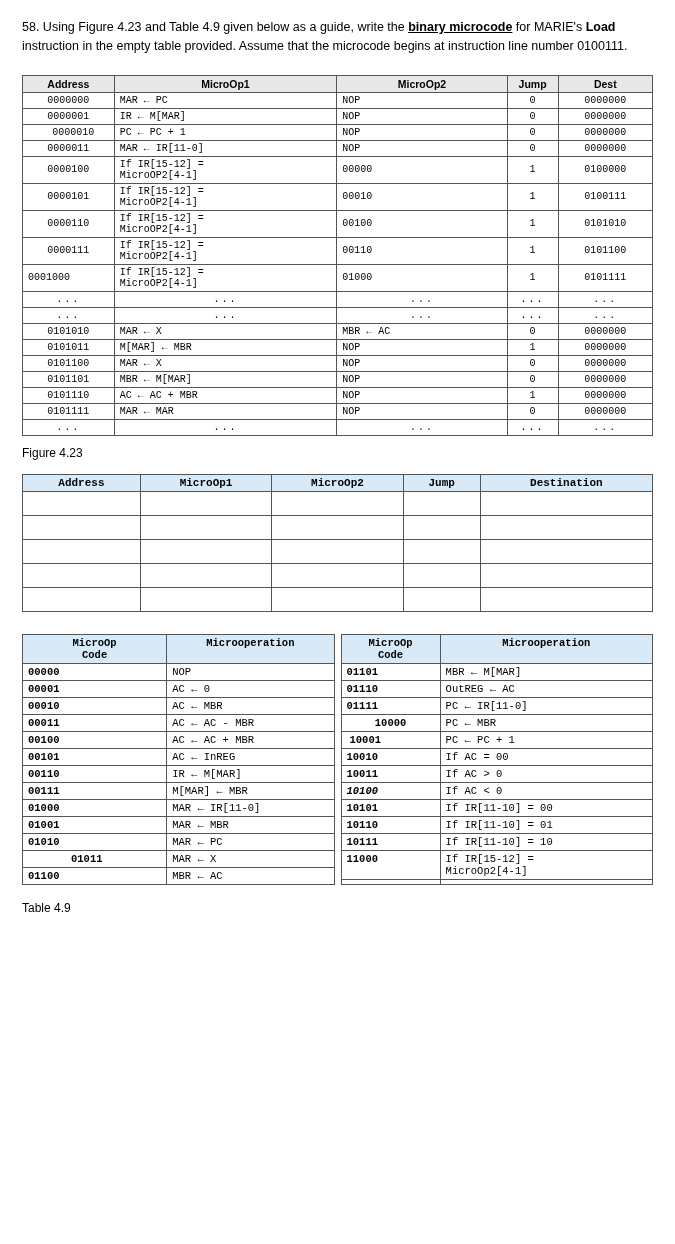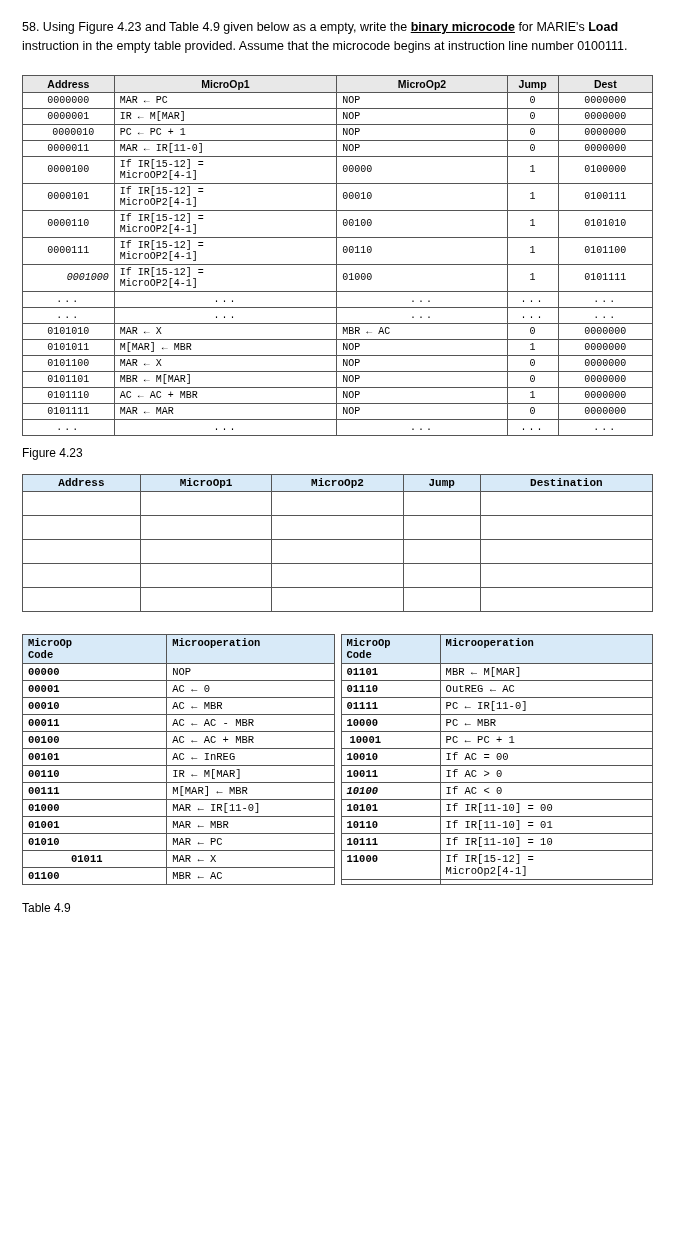--- a/index.html
+++ b/index.html
@@ -57,21 +57,21 @@
     }
     .table-9-half th, .table-9-half td {
       border: 1px solid #555;
       padding: 2px 5px;
       font-size: 10.5px;
       vertical-align: top;
     }
     .table-9-half th {
       background: #d8eaf8;
       font-weight: bold;
-      text-align: left;
+      text-align: center;
     }
     .table-9-half td:first-child {
       font-family: 'Courier New', Courier, monospace;
       font-weight: bold;
     }
     .tbl9-caption {
       font-family: Arial, sans-serif;
       font-size: 12px;
       margin-top: 6px;
     }
@@ -89,21 +89,21 @@
       height: 24px;
     }
   </style>
 </head>
 <body>
 
 
 
 
 <div class="question-text">
-  <span>58.</span><span> Using Figure 4.23 and Table 4.9 given </span><span>below</span><span> as a empty, </span><span>write</span><span> the </span><span class="underline-bold">binary microcode</span><span> for MARIE's </span><span class="bold">Load</span><span> instruction in the empty table provided. Assume that the microcode begins at instruction line number 0100111.</span>
+  <span>58.</span><span> Using Figure 4.23 and Table 4.9 given </span><span>below</span><span> as a guide, </span><span>write</span><span> the </span><span class="underline-bold">binary microcode</span><span> for MARIE's </span><span class="bold">Load</span><span> instruction in the empty table provided. Assume that the microcode begins at instruction line number 0100111.</span>
 </div>
 
 
 <table class="fig-table">
   <thead>
     <tr>
       <th class="addr-col">Address</th>
       <th class="mop1-col">MicroOp1</th>
       <th class="mop2-col">MicroOp2</th>
       <th class="jump-col">Jump</th>
@@ -165,21 +165,21 @@
       </tr>
       <tr>
         <td style="text-align: center; white-space: pre-wrap;">0000111</td>
         <td style="white-space: pre-wrap;">If IR[15-12] =
 MicroOP2[4-1]</td>
         <td style="white-space: pre-wrap;">00110</td>
         <td style="text-align: center; white-space: pre-wrap;">1</td>
         <td style="text-align: center; white-space: pre-wrap;">0101100</td>
       </tr>
       <tr>
-        <td style="text-align: right; white-space: pre-wrap; font-style: italic;">0001000</td>
+        <td style="text-align: left; white-space: pre-wrap;">0001000</td>
         <td style="white-space: pre-wrap;">If IR[15-12] =
 MicroOP2[4-1]</td>
         <td style="white-space: pre-wrap;">01000</td>
         <td style="text-align: center; white-space: pre-wrap;">1</td>
         <td style="text-align: center; white-space: pre-wrap;">0101111</td>
       </tr>
       <tr>
         <td style="text-align: center; letter-spacing: 2px; white-space: pre-wrap;">...</td>
         <td style="text-align: center; letter-spacing: 2px; white-space: pre-wrap;">...</td>
         <td style="text-align: center; letter-spacing: 2px; white-space: pre-wrap;">...</td>
@@ -377,21 +377,21 @@
         </tr>
         <tr>
           <td style="white-space: pre-wrap;">01110</td>
           <td style="white-space: pre-wrap;">OutREG ← AC</td>
         </tr>
         <tr>
           <td style="white-space: pre-wrap;">01111</td>
           <td style="white-space: pre-wrap;">PC ← IR[11-0]</td>
         </tr>
         <tr>
-          <td style="white-space: pre-wrap;">10000</td>
+          <td style="white-space: pre-wrap; text-align: center;">10000</td>
           <td style="white-space: pre-wrap;">PC ← MBR</td>
         </tr>
         <tr>
           <td style="white-space: pre-wrap; padding-left: 8px;">10001</td>
           <td style="white-space: pre-wrap;">PC ← PC + 1</td>
         </tr>
         <tr>
           <td style="white-space: pre-wrap;">10010</td>
           <td style="white-space: pre-wrap;">If AC = 00</td>
         </tr>

